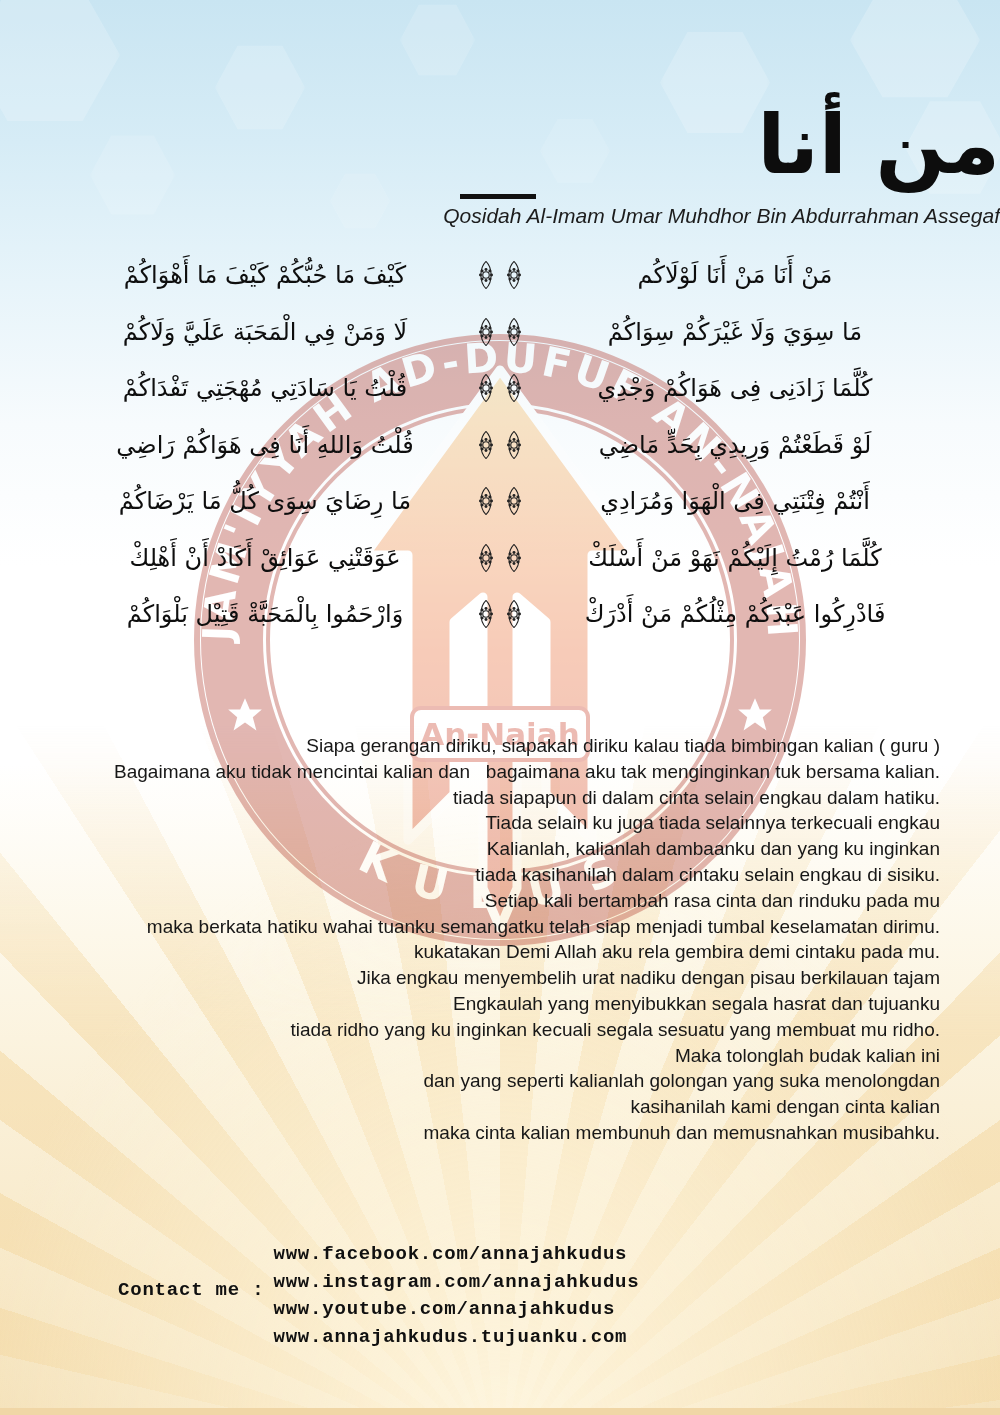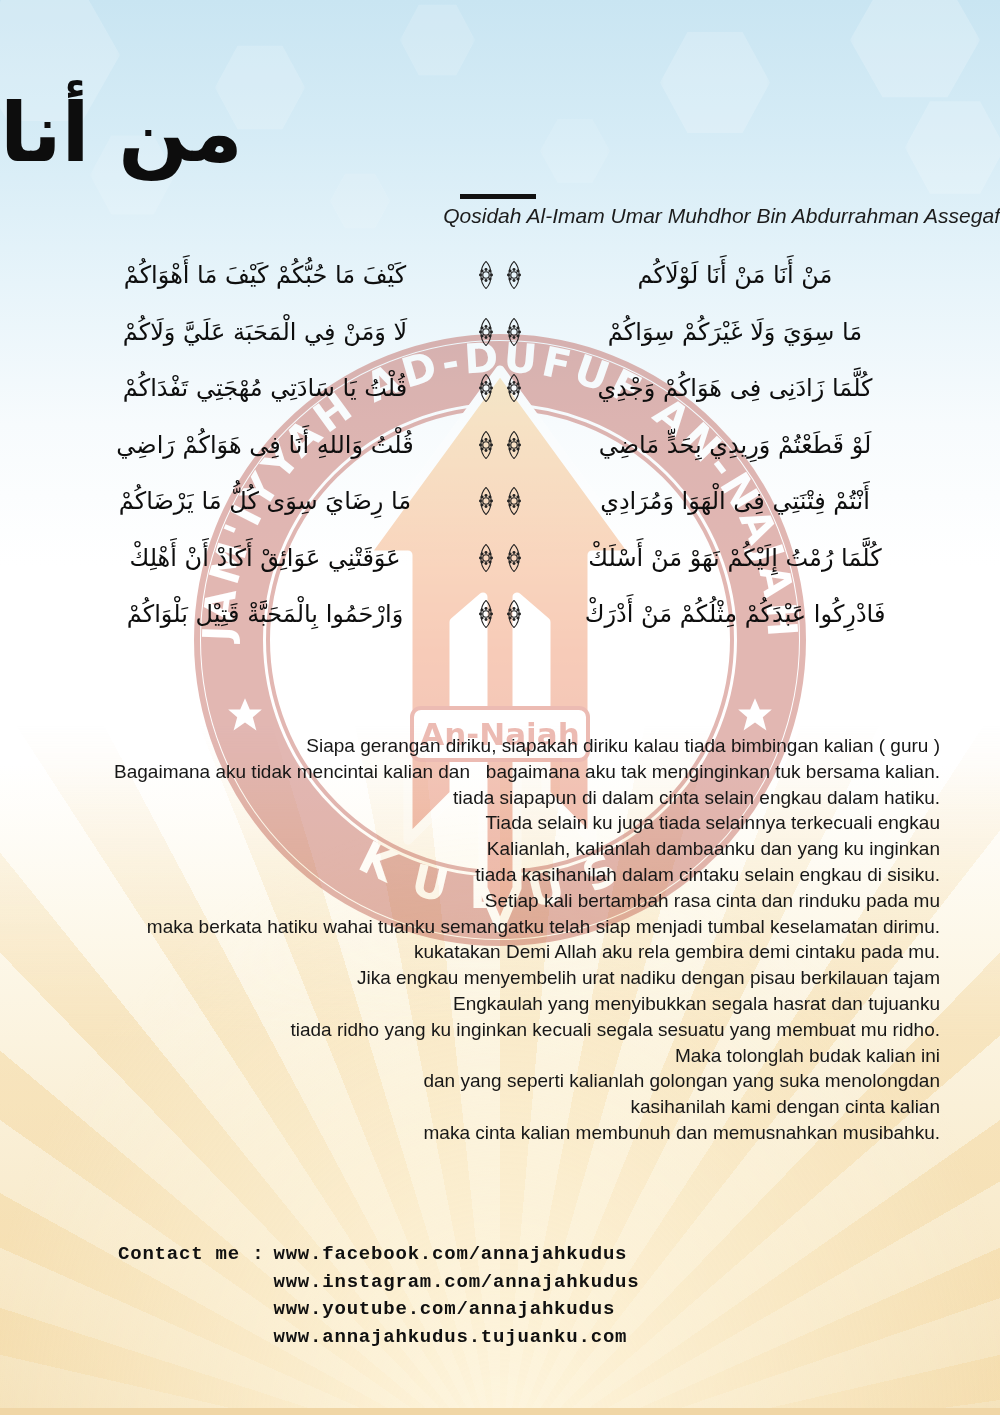--- a/index.html
+++ b/index.html
@@ -20,40 +20,40 @@
       radial-gradient(ellipse at 50% 100%, rgba(255,248,228,.9) 0%, rgba(255,248,228,0) 60%),
       repeating-conic-gradient(from 184deg at 50% 102%,
         rgba(243,214,158,.50) 0deg 5deg,
         rgba(255,252,240,0) 5deg 11deg);
     -webkit-mask-image:linear-gradient(to top,#000 55%,transparent 96%);
     mask-image:linear-gradient(to top,#000 55%,transparent 96%);}
   .bottom-strip{position:absolute;left:0;right:0;bottom:0;height:7px;background:#f0d6a6;}
   
   .watermark{position:absolute;left:160px;top:300px;width:680px;height:680px;opacity:.33;}
   
-  .title-ar{position:absolute;top:84px;left:0;width:100%;text-align:left;
+  .title-ar{position:absolute;top:96px;left:0;width:100%;text-align:right;
     font-family:"DejaVu Sans",sans-serif;font-weight:bold;font-size:82px;line-height:1.2;
     color:#0d0d0d;direction:rtl;}
   .title-rule{position:absolute;top:194px;left:460px;width:76px;height:5px;background:#111;}
   .subtitle{position:absolute;top:204px;left:0;width:100%;text-align:right;
     font-style:italic;font-size:21px;color:#1c1c1c;}
   
   .verses{position:absolute;top:247px;left:78px;right:78px;}
   .verse-row{display:grid;grid-template-columns:1fr 96px 1fr;align-items:center;height:56.5px;}
   .hemistich{font-family:"DejaVu Sans",sans-serif;font-size:24px;color:#0e0e0e;
     direction:rtl;text-align:center;white-space:nowrap;}
   .orn{display:flex;justify-content:center;align-items:center;}
   
   .translation{position:absolute;top:733px;left:60px;right:60px;text-align:right;}
   .tr-line{font-size:19px;line-height:25.8px;color:#171717;white-space:pre-wrap;}
   
   .contact{position:absolute;top:1241px;left:118px;display:flex;
     font-family:"Liberation Mono","DejaVu Sans Mono",monospace;font-weight:bold;
     font-size:19px;line-height:27.5px;color:#101010;letter-spacing:.8px;}
-  .contact-label{white-space:pre;margin-right:9px;}
+  .contact-label{white-space:pre;margin-right:9px;margin-top:36px;}
   .contact-links{display:flex;flex-direction:column;}
 </style>
 </head>
 <body>
 
 <div class="page">
 
   <div class="bokeh" style="left:-30px;top:-20px;width:150px;height:150px;opacity:.5"></div>
   <div class="bokeh" style="left:215px;top:40px;width:90px;height:95px;opacity:.45"></div>
   <div class="bokeh" style="left:400px;top:0px;width:75px;height:80px;opacity:.4"></div>

